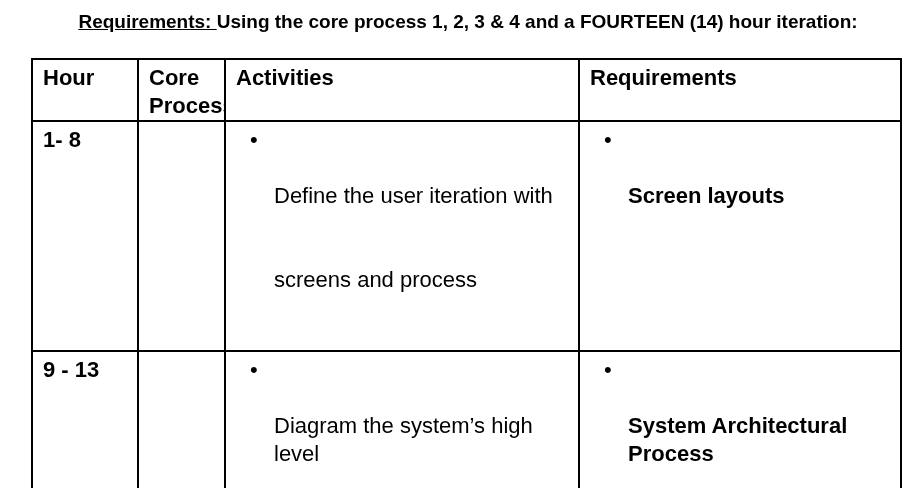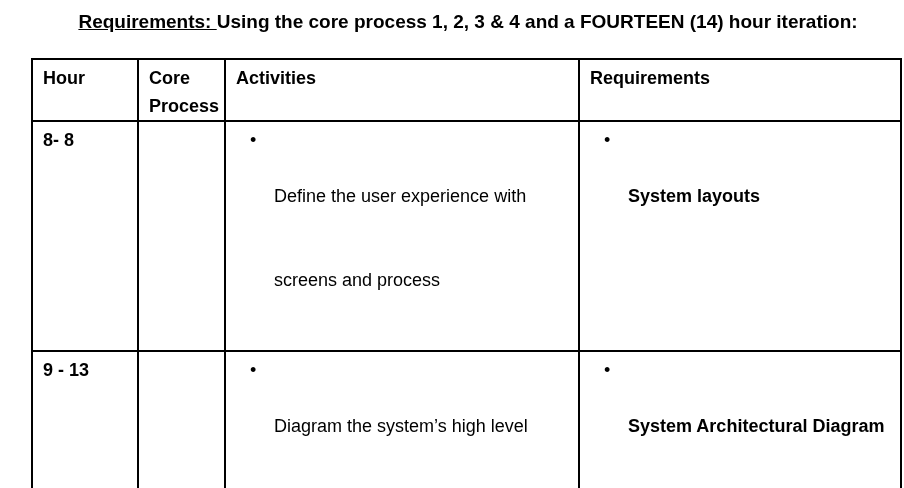--- a/index.html
+++ b/index.html
@@ -25,21 +25,21 @@
   table.req-table{
     position:absolute;
     left:31px;top:58px;
     width:869px;
     border-collapse:collapse;
     table-layout:fixed;
   }
   .req-table td{
     border:2px solid #000;
     vertical-align:top;
-    font-size:18px;
+    font-size:22px;
     line-height:28px;
     padding:4px 18px 0 10px;
     overflow:hidden;
   }
   tr.h-header{height:54px;}
   tr.h-r1{height:84px;}
   tr.h-r2{height:222px;}
 
   .b{font-weight:bold;}
   td.c-hour{font-weight:bold;}
@@ -68,36 +68,36 @@
 
     <tbody>
         <tr class="h-header">
       <td class="c-head">Hour</td>
       <td class="c-head">Core Process</td>
       <td class="c-head">Activities</td>
       <td class="c-head">Requirements</td>
     </tr>
 
     <tr class="h-r1">
-      <td class="c-hour">8- 8</td>
+      <td class="c-hour">1- 8</td>
       <td></td>
       <td class="c-list">
         <div class="li l1">
           <span class="glyph">•</span>
           <div class="txt">
-            <div>Define the user experience with</div>
+            <div>Define the user iteration with</div>
             <div>screens and process</div>
           </div>
         </div>
       </td>
       <td class="c-list">
         <div class="li l1">
           <span class="glyph">•</span>
           <div class="txt">
-            <div class="b">System layouts</div>
+            <div class="b">Screen layouts</div>
           </div>
         </div>
       </td>
     </tr>
 
     <tr class="h-r2">
       <td class="c-hour">9 - 13</td>
       <td></td>
       <td class="c-list">
         <div class="li l1">
@@ -106,21 +106,21 @@
             <div>Diagram the system’s high level</div>
             
           </div>
         </div>
 
       </td>
       <td class="c-list">
         <div class="li l1">
           <span class="glyph">•</span>
           <div class="txt">
-            <div class="b">System Architectural Diagram</div>
+            <div class="b">System Architectural Process</div>
             
             
           </div>
         </div>
       </td>
     </tr>
 
   </tbody>
     </table>
 

